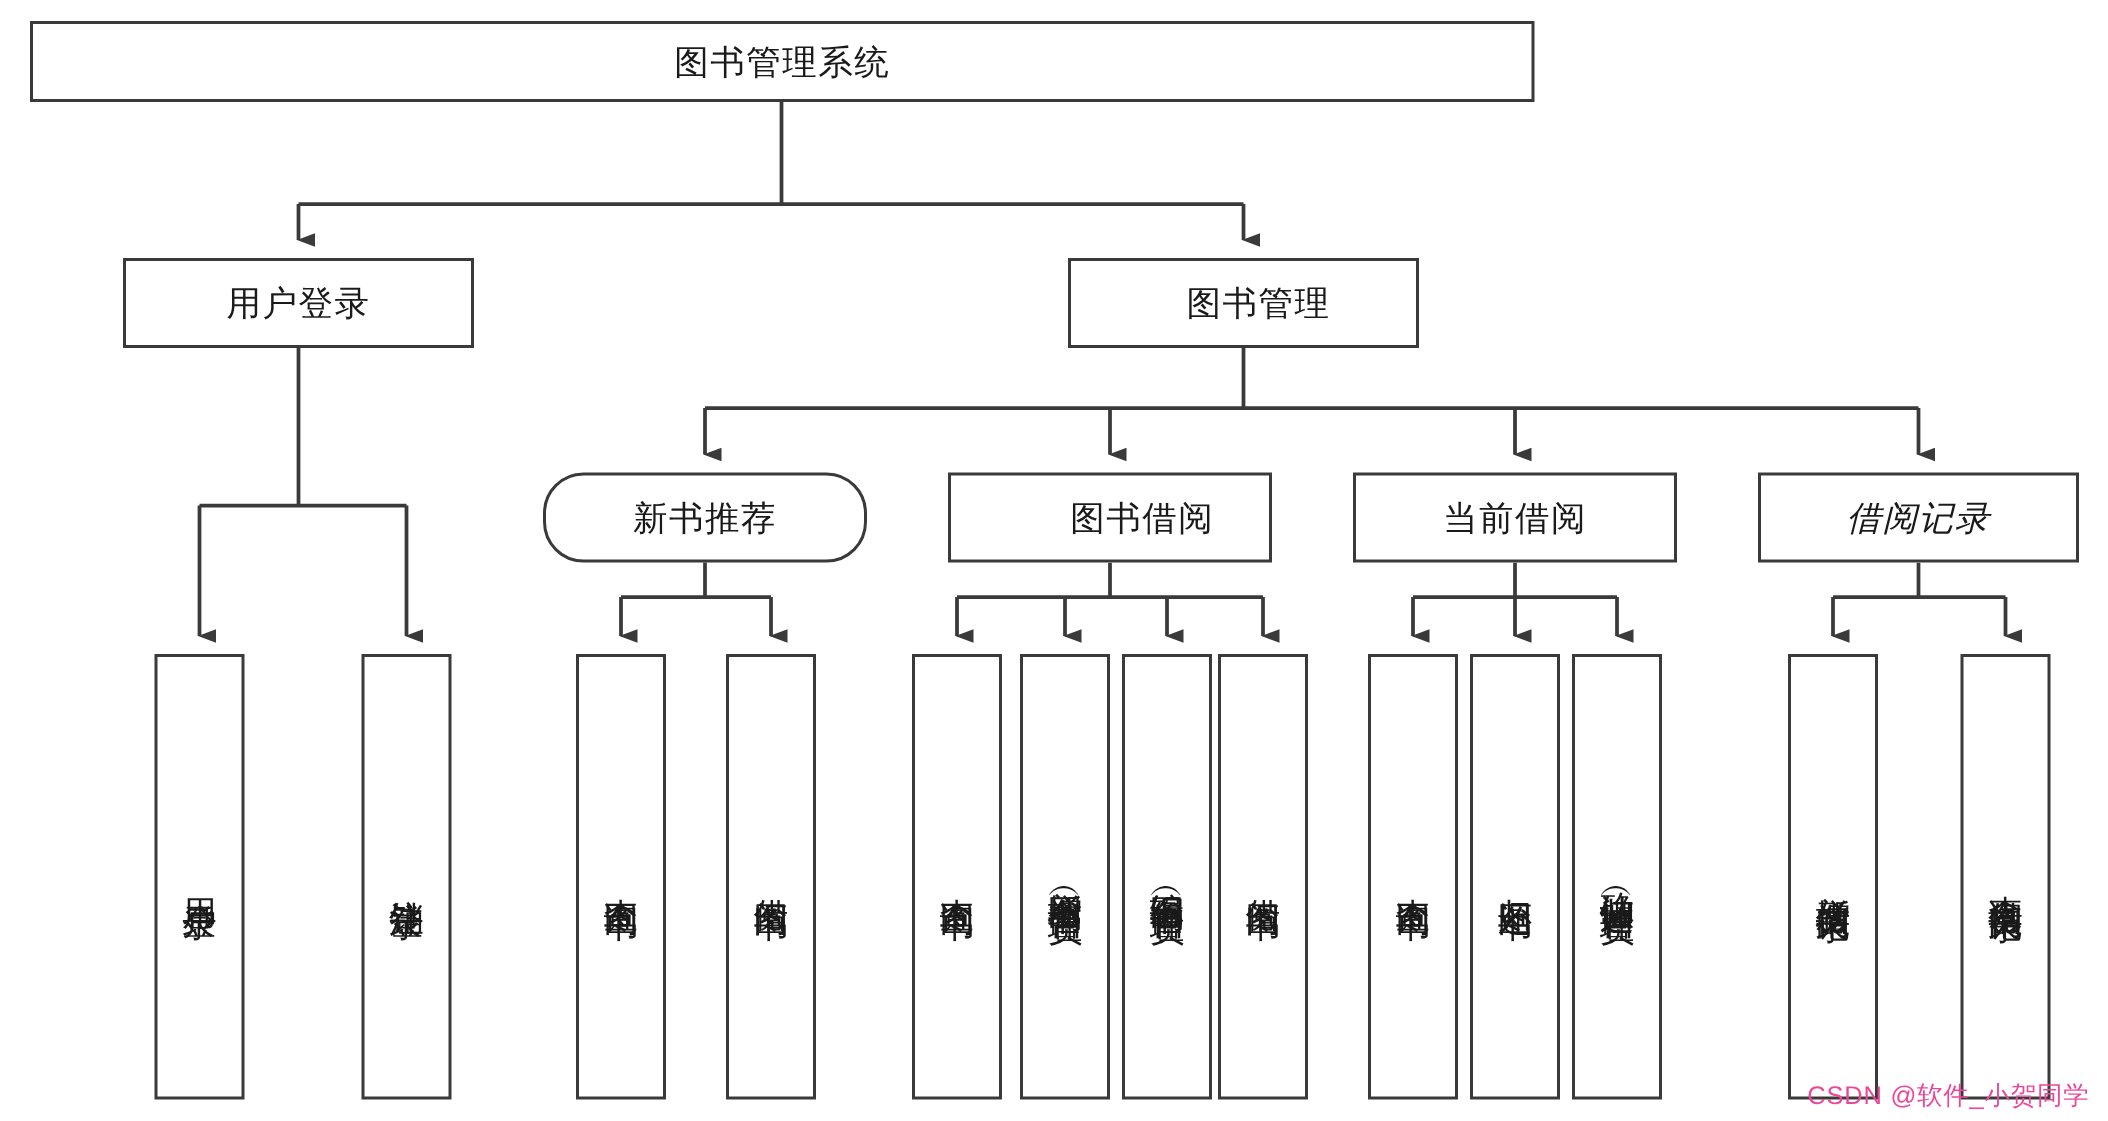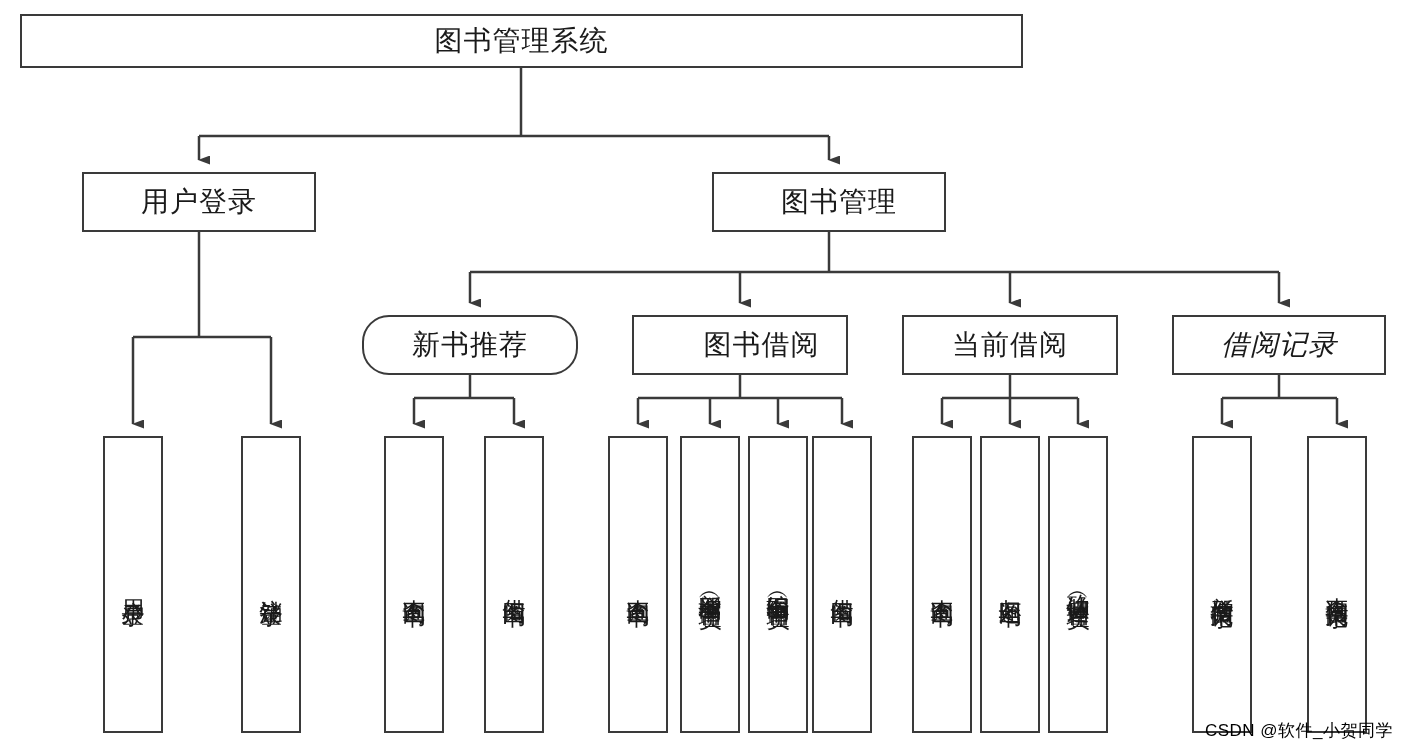--- a/index.html
+++ b/index.html
@@ -29,42 +29,42 @@
     position: absolute;
     box-sizing: border-box;
     background: #ffffff;
     border: 2.5px solid #3a3a3a;
     display: flex;
     align-items: center;
     justify-content: center;
     color: #1a1a1a;
   }
   .node-h {
-    font-size: 28px;
+    font-size: 23px;
     letter-spacing: 1px;
   }
   .node-v {
     writing-mode: vertical-rl;
     text-orientation: upright;
     font-size: 23px;
     line-height: 1.18;
     letter-spacing: 2px;
     white-space: nowrap;
     padding: 4px 0;
   }
   .node-v .vtext {
     writing-mode: vertical-rl;
     text-orientation: upright;
   }
   #watermark {
     position: absolute;
     right: 12px;
     bottom: 5px;
     font-size: 17px;
-    color: #000000;
+    color: #ec4899;
     letter-spacing: 0.5px;
     white-space: nowrap;
     pointer-events: none;
   }
 </style>
 </head>
 <body>
 
 <div id="diagram-canvas">
 

